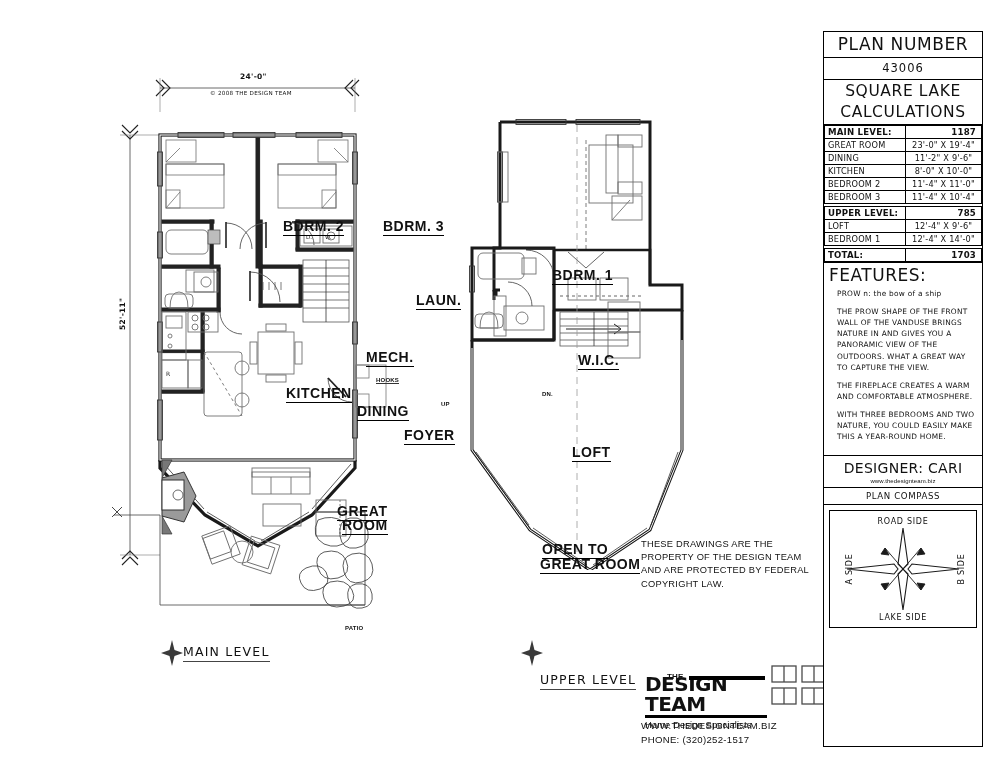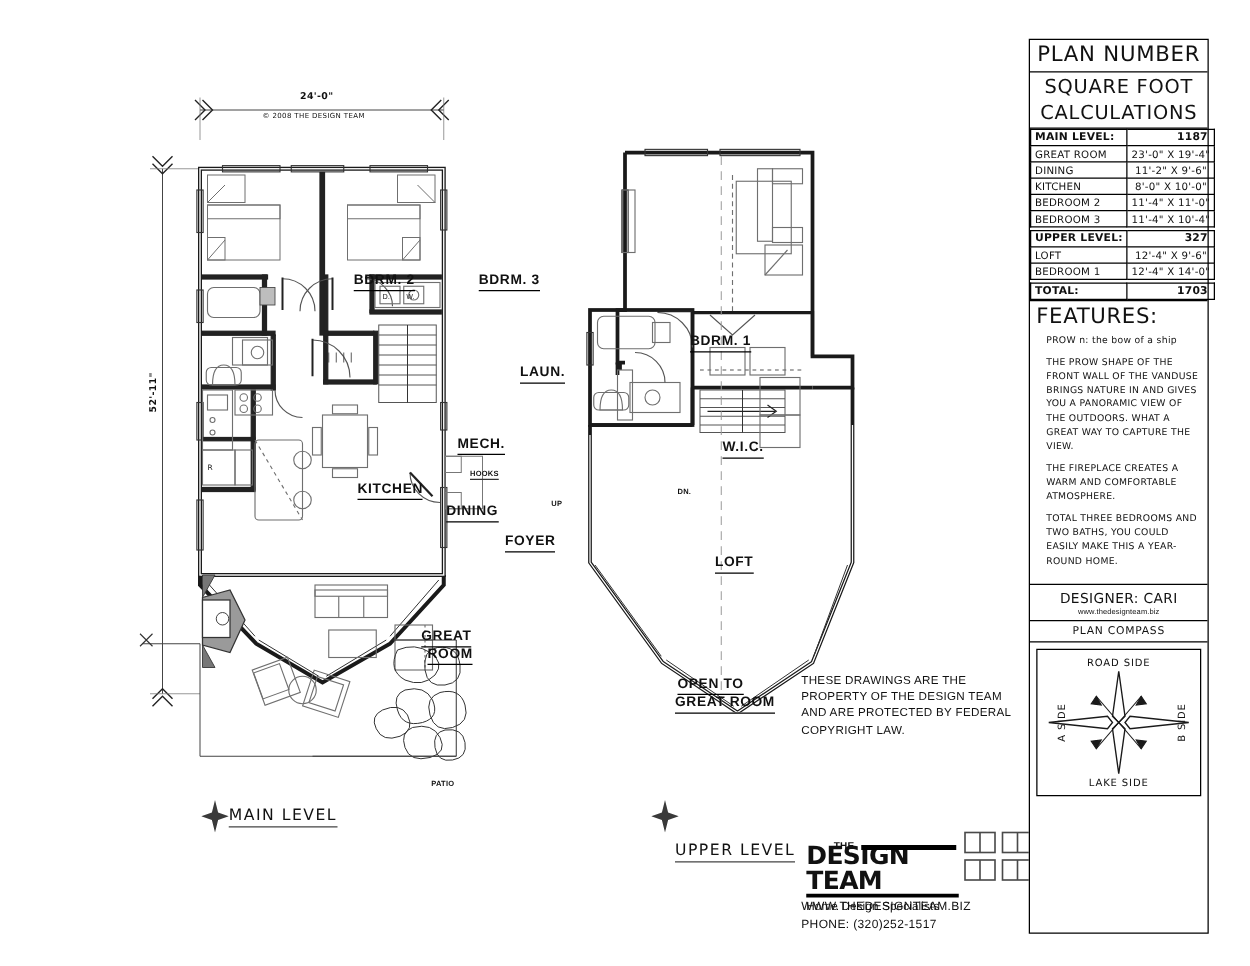--- a/index.html
+++ b/index.html
@@ -9,31 +9,31 @@
     font-family: "Liberation Sans", sans-serif;
     color: #111;
     position: relative;
     overflow: hidden;
   }
   .page { position: absolute; inset: 0; }
 
   
   .abs { position: absolute; }
   .lbl {
-    font-size: 11px; letter-spacing: .5px; font-weight: 700;
+    font-size: 14px; letter-spacing: .5px; font-weight: 700;
     border-bottom: 1.4px solid #000; white-space: nowrap;
     line-height: 1.05; padding-bottom: 1px;
   }
   .lbl2 { text-align: center; }
   .tiny { font-size: 6px; letter-spacing: .2px; font-weight: 700; }
   .tiny-nb { font-size: 6px; letter-spacing: .2px; font-weight: 700; border:0; }
 
   
   #titleblock {
-    position: absolute; left: 823px; top: 31px; width: 144px; height: 716px;
+    position: absolute; left: 823px; top: 31px; width: 160px; height: 716px;
     border: 1.6px solid #000; background: #fff;
   }
   .tb-sec { border-bottom: 1.6px solid #000; }
   .tb-h {
     font-size: 17px; letter-spacing: .6px; text-align: center;
     padding: 2px 0 3px; font-weight: 400;
     font-family: "DejaVu Sans", sans-serif;
   }
   .tb-h.sm { font-size: 15.5px; }
   .tb-num {
@@ -48,21 +48,21 @@
   table.sf tr.hdr td { font-weight: 700; font-size: 8.6px; }
   table.sf tr.hdr td.val { text-align: right; padding-right: 5px; }
   table.sf tr.spacer td { border: 0; height: 3px; padding: 0; }
 
   .feat-h { font-size: 17px; padding: 2px 0 1px 5px; letter-spacing: .5px;
             font-family: "DejaVu Sans", sans-serif; }
   .feat-body { padding: 2px 6px 6px 13px; font-size: 7.4px; line-height: 1.5;
                font-family: "DejaVu Sans", sans-serif; letter-spacing: .25px; }
   .feat-body p { margin-bottom: 7px; }
 
-  .designer { font-size: 11px; text-align: center; padding: 4px 0 2px;
+  .designer { font-size: 14px; text-align: center; padding: 4px 0 2px;
               letter-spacing: .3px; font-family: "DejaVu Sans", sans-serif; }
   .website { font-size: 6px; text-align: center; padding-bottom: 3px;
              letter-spacing: .1px; }
   .compass-h { font-size: 8.6px; text-align: center; padding: 3px 0;
                letter-spacing: .6px; font-family: "DejaVu Sans", sans-serif; }
   .compass-box { margin: 5px; border: 1.3px solid #000; height: 118px;
                  position: relative; }
   .cmp-t { position: absolute; font-size: 8px; letter-spacing: .7px;
            font-family: "DejaVu Sans", sans-serif; }
 
@@ -488,23 +488,26 @@
     </svg>
   </div>
   <div class="contact" style="left:641px;top:719px;">WWW.THEDESIGNTEAM.BIZ</div>
   <div class="contact" style="left:641px;top:733px;">PHONE: (320)252-1517</div>
 
   <div id="titleblock">
 
     <div class="tb-sec">
       <div class="tb-h">PLAN NUMBER</div>
     </div>
-
     <div class="tb-sec">
-      <div class="tb-h sm">SQUARE FOOT</div>
+      <div class="tb-num">43006</div>
+    </div>
+
+    <div class="tb-sec">
+      <div class="tb-h sm">SQUARE LAKE</div>
       <div class="tb-h sm" style="padding-top:0;">CALCULATIONS</div>
     </div>
 
     <div class="tb-sec" style="padding:0;">
       <table class="sf">
         <tbody id="sf-body">
             <tr class="hdr">
               <td>MAIN LEVEL:</td>
               <td class="val">1187</td>
             </tr>
@@ -526,21 +529,21 @@
             </tr>
             <tr>
               <td>BEDROOM 3</td>
               <td class="val">11'-4" X 10'-4"</td>
             </tr>
             <tr class="spacer">
               <td colspan="2"></td>
             </tr>
             <tr class="hdr">
               <td>UPPER LEVEL:</td>
-              <td class="val">327</td>
+              <td class="val">785</td>
             </tr>
             <tr>
               <td>LOFT</td>
               <td class="val">12'-4" X 9'-6"</td>
             </tr>
             <tr>
               <td>BEDROOM 1</td>
               <td class="val">12'-4" X 14'-0"</td>
             </tr>
             <tr class="spacer">
@@ -553,21 +556,21 @@
           </tbody>
       </table>
     </div>
 
     <div class="tb-sec">
       <div class="feat-h">FEATURES:</div>
       <div class="feat-body" id="features-body">
           <p>PROW n: the bow of a ship</p>
           <p>THE PROW SHAPE OF THE FRONT WALL OF THE VANDUSE BRINGS NATURE IN AND GIVES YOU A PANORAMIC VIEW OF THE OUTDOORS. WHAT A GREAT WAY TO CAPTURE THE VIEW.</p>
           <p>THE FIREPLACE CREATES A WARM AND COMFORTABLE ATMOSPHERE.</p>
-          <p>TOTAL THREE BEDROOMS AND TWO BATHS, YOU COULD EASILY MAKE THIS A YEAR-ROUND HOME.</p>
+          <p>WITH THREE BEDROOMS AND TWO NATURE, YOU COULD EASILY MAKE THIS A YEAR-ROUND HOME.</p>
         </div>
     </div>
 
     <div class="tb-sec">
       <div class="designer">DESIGNER: CARI</div>
       <div class="website">www.thedesignteam.biz</div>
     </div>
 
     <div class="tb-sec">
       <div class="compass-h">PLAN COMPASS</div>

